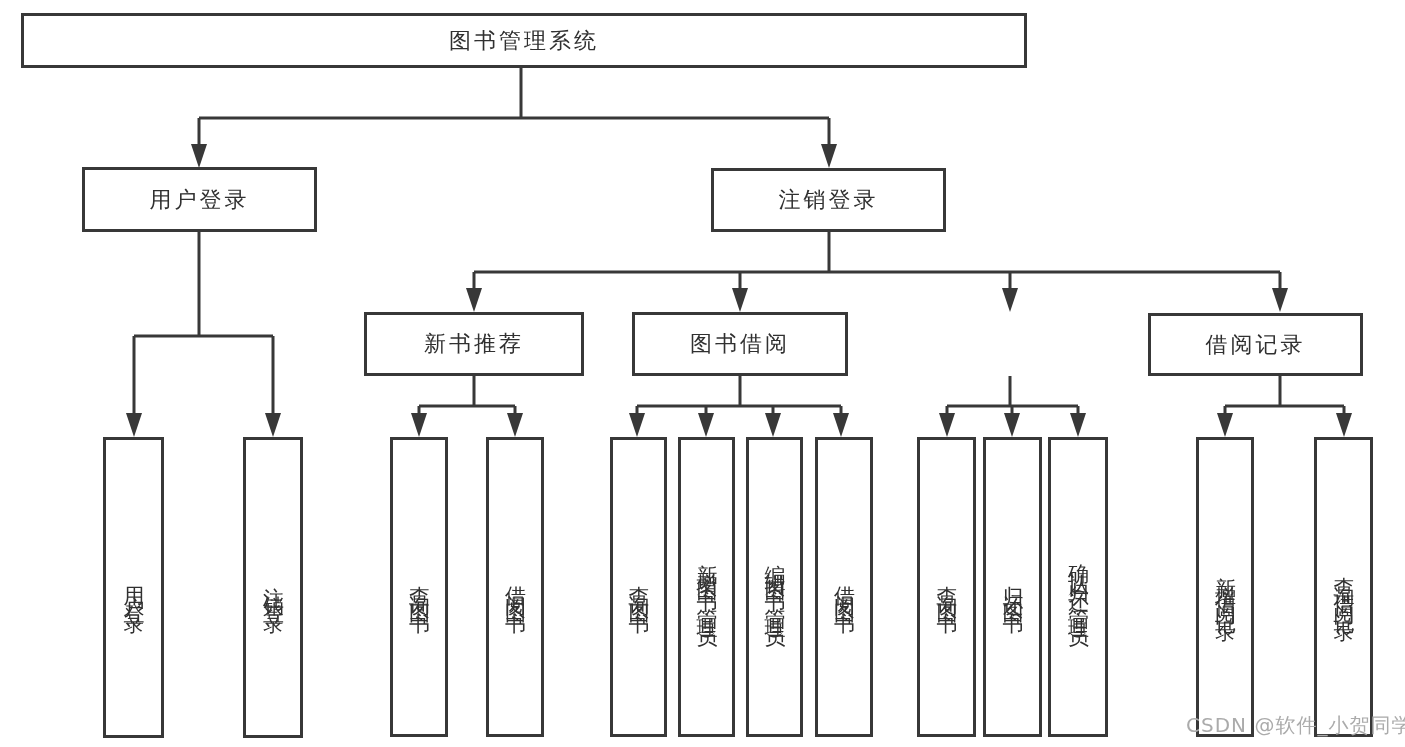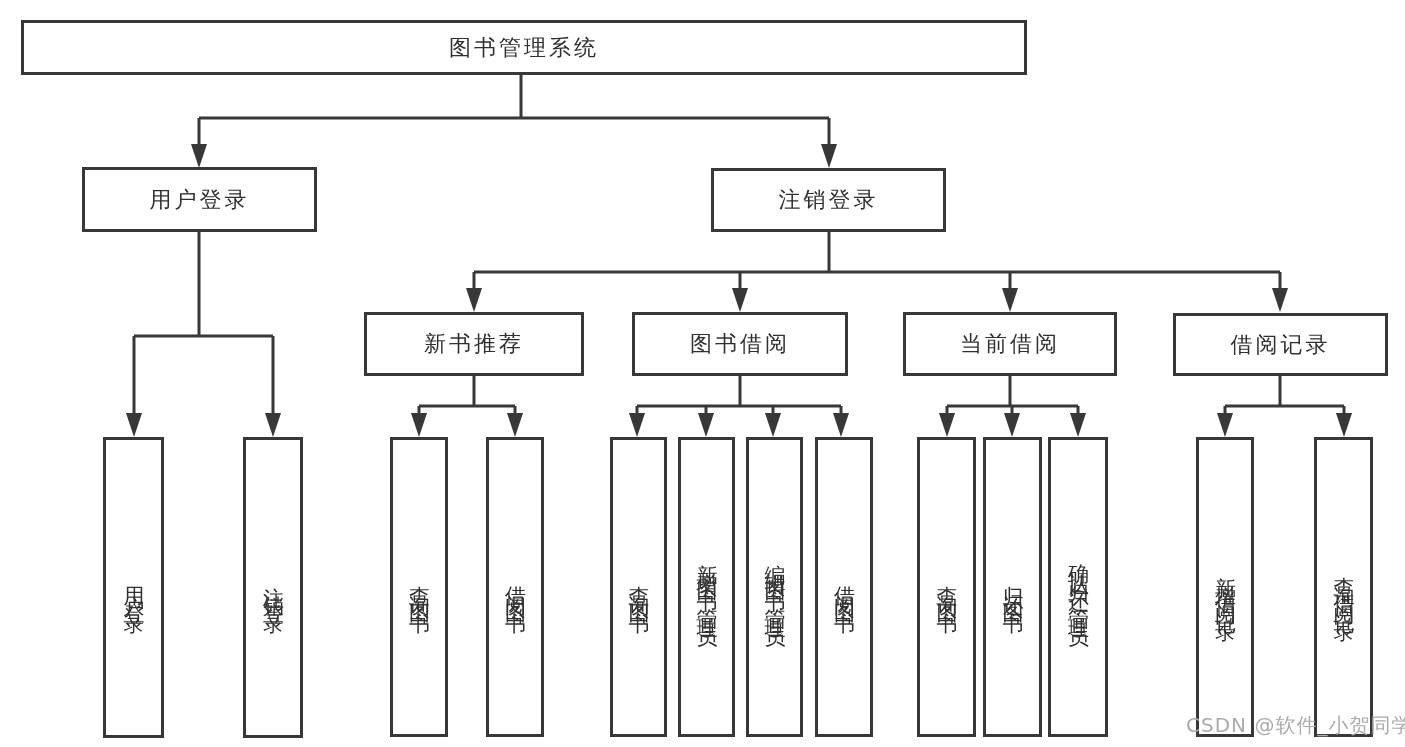--- a/index.html
+++ b/index.html
@@ -59,41 +59,38 @@
     <polygon points="698,413 714,413 706,437"></polygon>
     <polygon points="765,413 781,413 773,437"></polygon>
     <polygon points="833,413 849,413 841,437"></polygon>
     <polygon points="939,413 955,413 947,437"></polygon>
     <polygon points="1004,413 1020,413 1012,437"></polygon>
     <polygon points="1070,413 1086,413 1078,437"></polygon>
     <polygon points="1217,413 1233,413 1225,437"></polygon>
     <polygon points="1336,413 1352,413 1344,437"></polygon>
   </svg>
 
-  <div class="box hbox" style="left:21px;top:20px;width:1006px;height:55px;">
+  <div class="box hbox" style="left:21px;top:13px;width:1006px;height:55px;">
     <span>图书管理系统</span>
   </div>
 
   <div class="box hbox" style="left:82px;top:167px;width:235px;height:65px;">
     <span>用户登录</span>
   </div>
   <div class="box hbox" style="left:711px;top:168px;width:235px;height:64px;">
     <span>注销登录</span>
   </div>
 
   <div class="box hbox" style="left:632px;top:312px;width:216px;height:64px;">
     <span>图书借阅</span>
   </div>
   <div class="box hbox" style="left:364px;top:312px;width:220px;height:64px;">
     <span>新书推荐</span>
   </div>
-  <div class="box hbox" style="left:903px;top:312px;width:214px;height:64px;">
-    <span>当前借阅</span>
-  </div>
-  <div class="box hbox" style="left:1173px;top:313px;width:215px;height:63px;">
+  <div class="box hbox" style="left:1148px;top:313px;width:215px;height:63px;">
     <span>借阅记录</span>
   </div>
 
   <div class="box vbox" style="left:103px;top:437px;width:61px;height:301px;">
     <span class="vtext">用户登录</span>
   </div>
   <div class="box vbox" style="left:243px;top:437px;width:60px;height:301px;">
     <span class="vtext">注销登录</span>
   </div>
 

